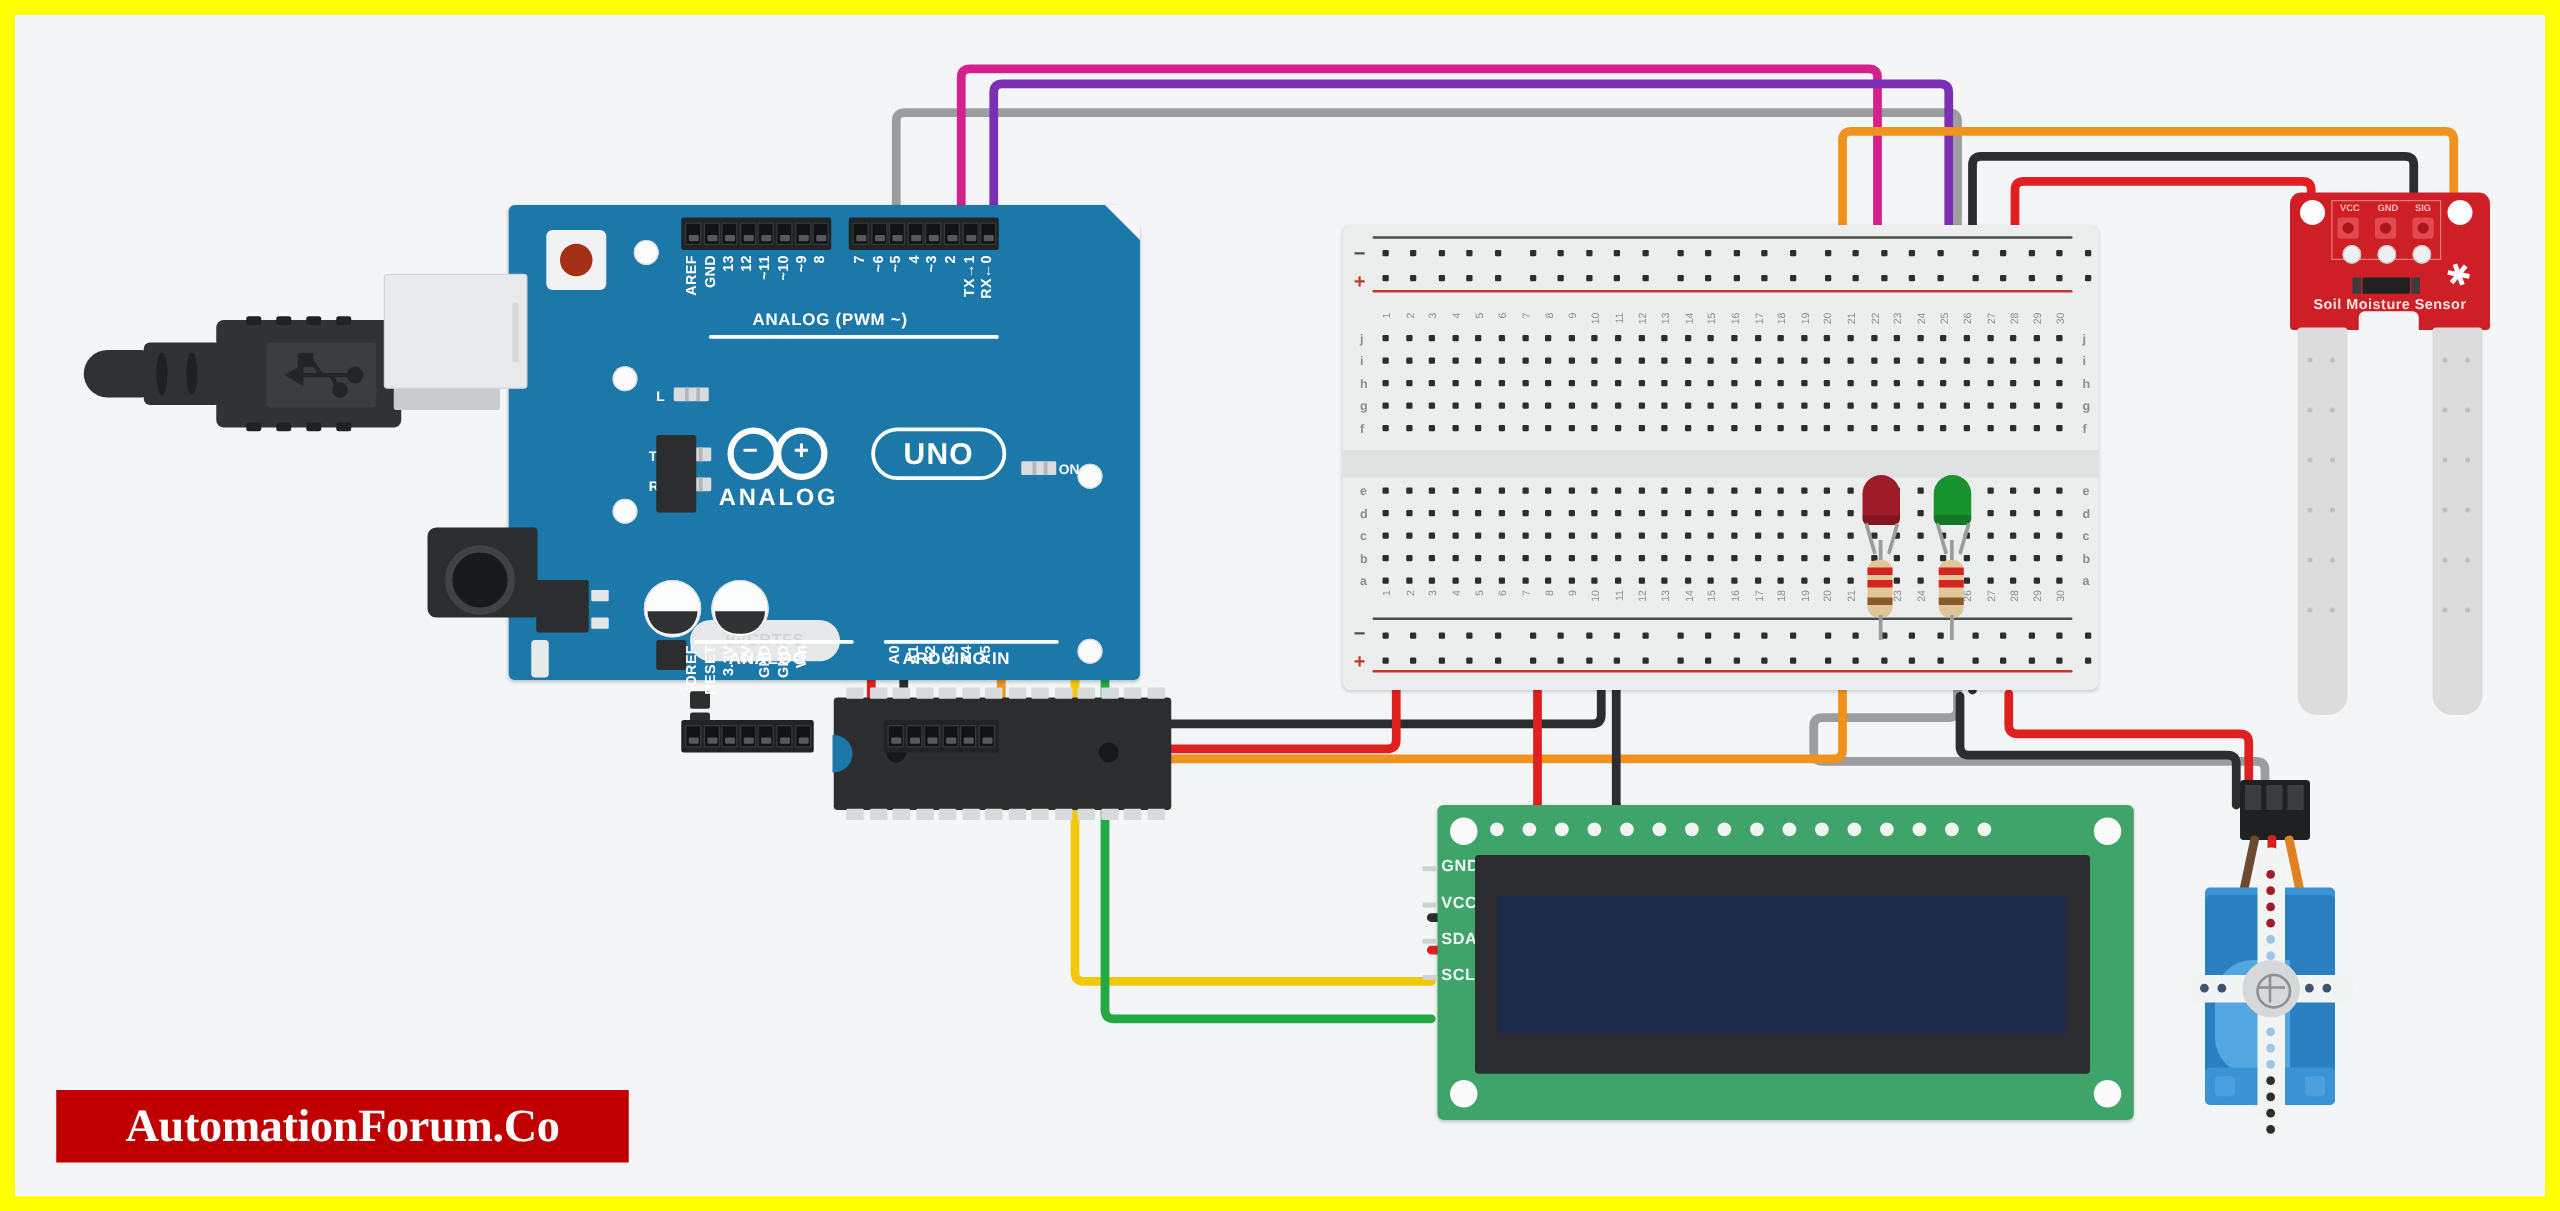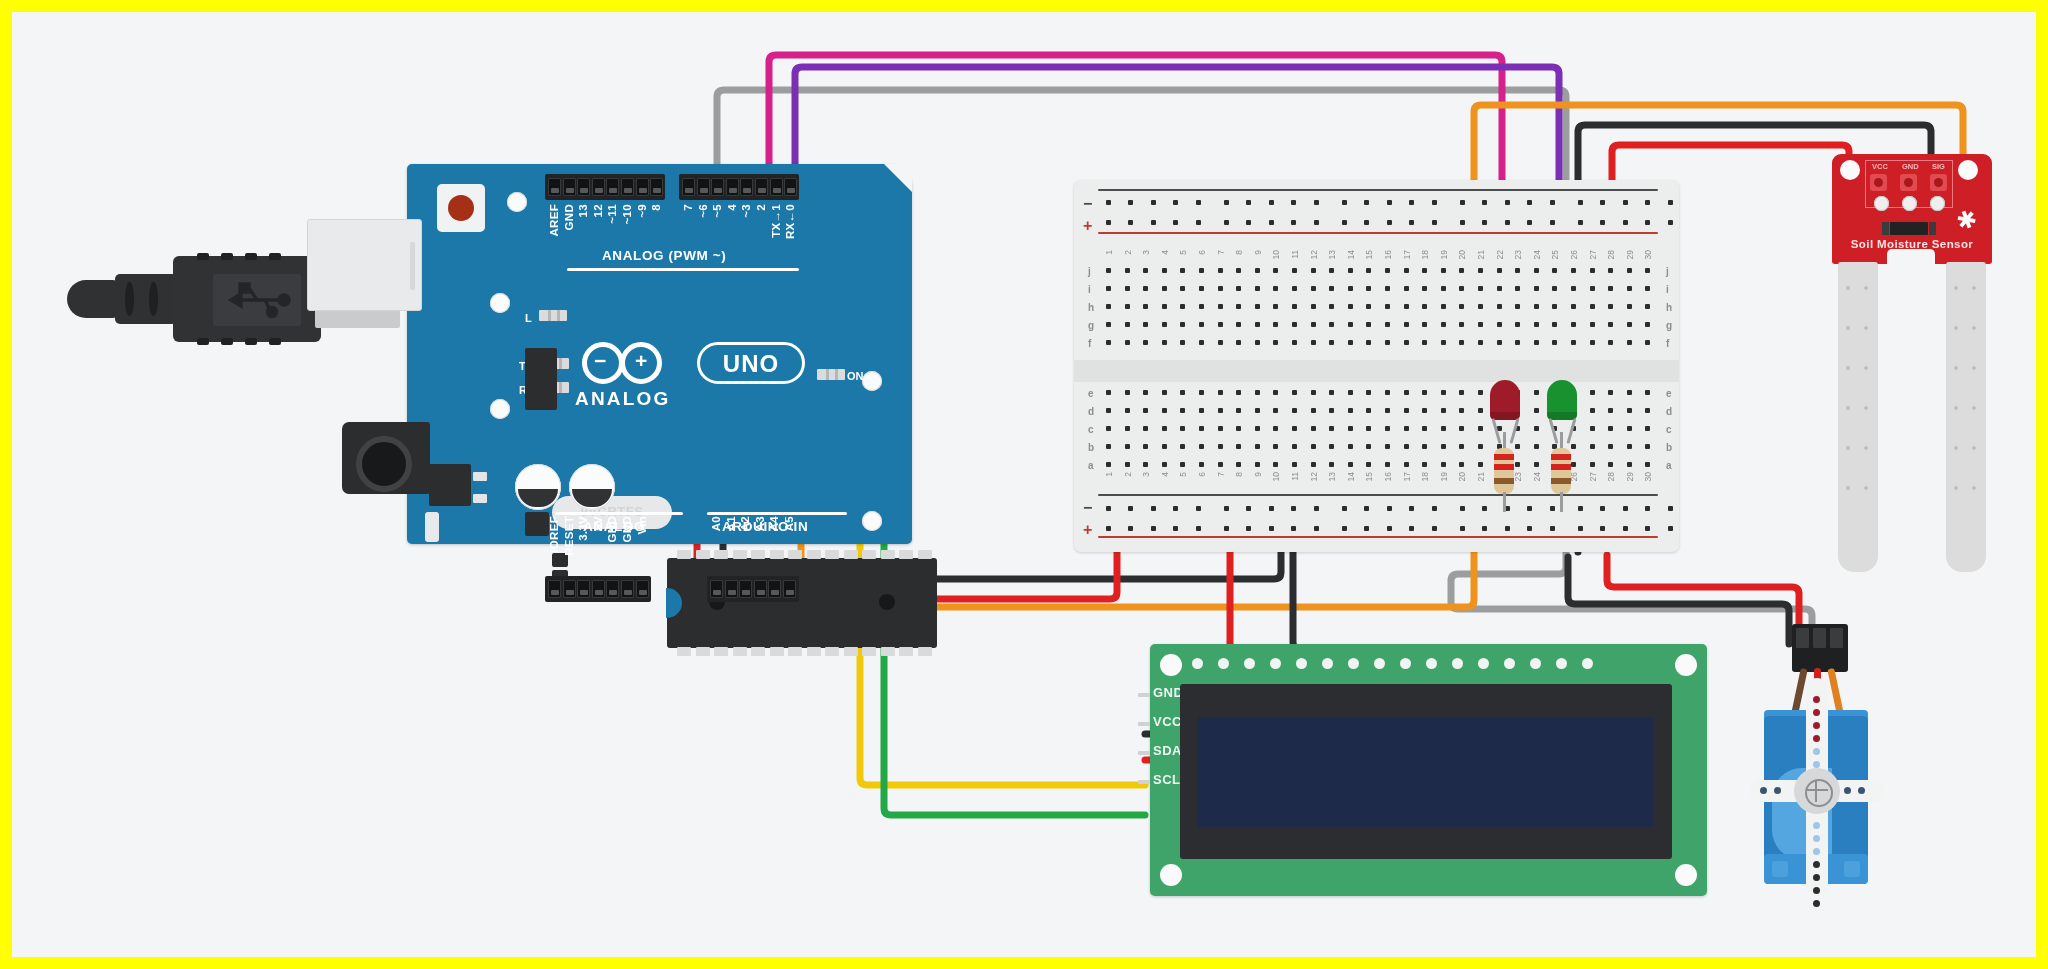--- a/index.html
+++ b/index.html
@@ -1125,14 +1125,17 @@
         <i class="hdot" style="left: 49px; top: 186px; background: rgb(43, 45, 47);"></i>
         <i class="hdot" style="left: 49px; top: 199px; background: rgb(43, 45, 47);"></i>
         <i class="hdot" style="left: 49px; top: 212px; background: rgb(43, 45, 47);"></i>
         <i class="hdot" style="left: -4px; top: 99px; background: rgb(59, 85, 112);"></i>
         <i class="hdot" style="left: 10px; top: 99px; background: rgb(59, 85, 112);"></i>
         <i class="hdot" style="left: 80px; top: 99px; background: rgb(59, 85, 112);"></i>
         <i class="hdot" style="left: 94px; top: 99px; background: rgb(59, 85, 112);"></i>
       </div>
   </div>
 
+  <div class="abs" id="logo">
+    <span>AutomationForum.Co</span>
+  </div>
 
 </div>
 
 </body></html>

